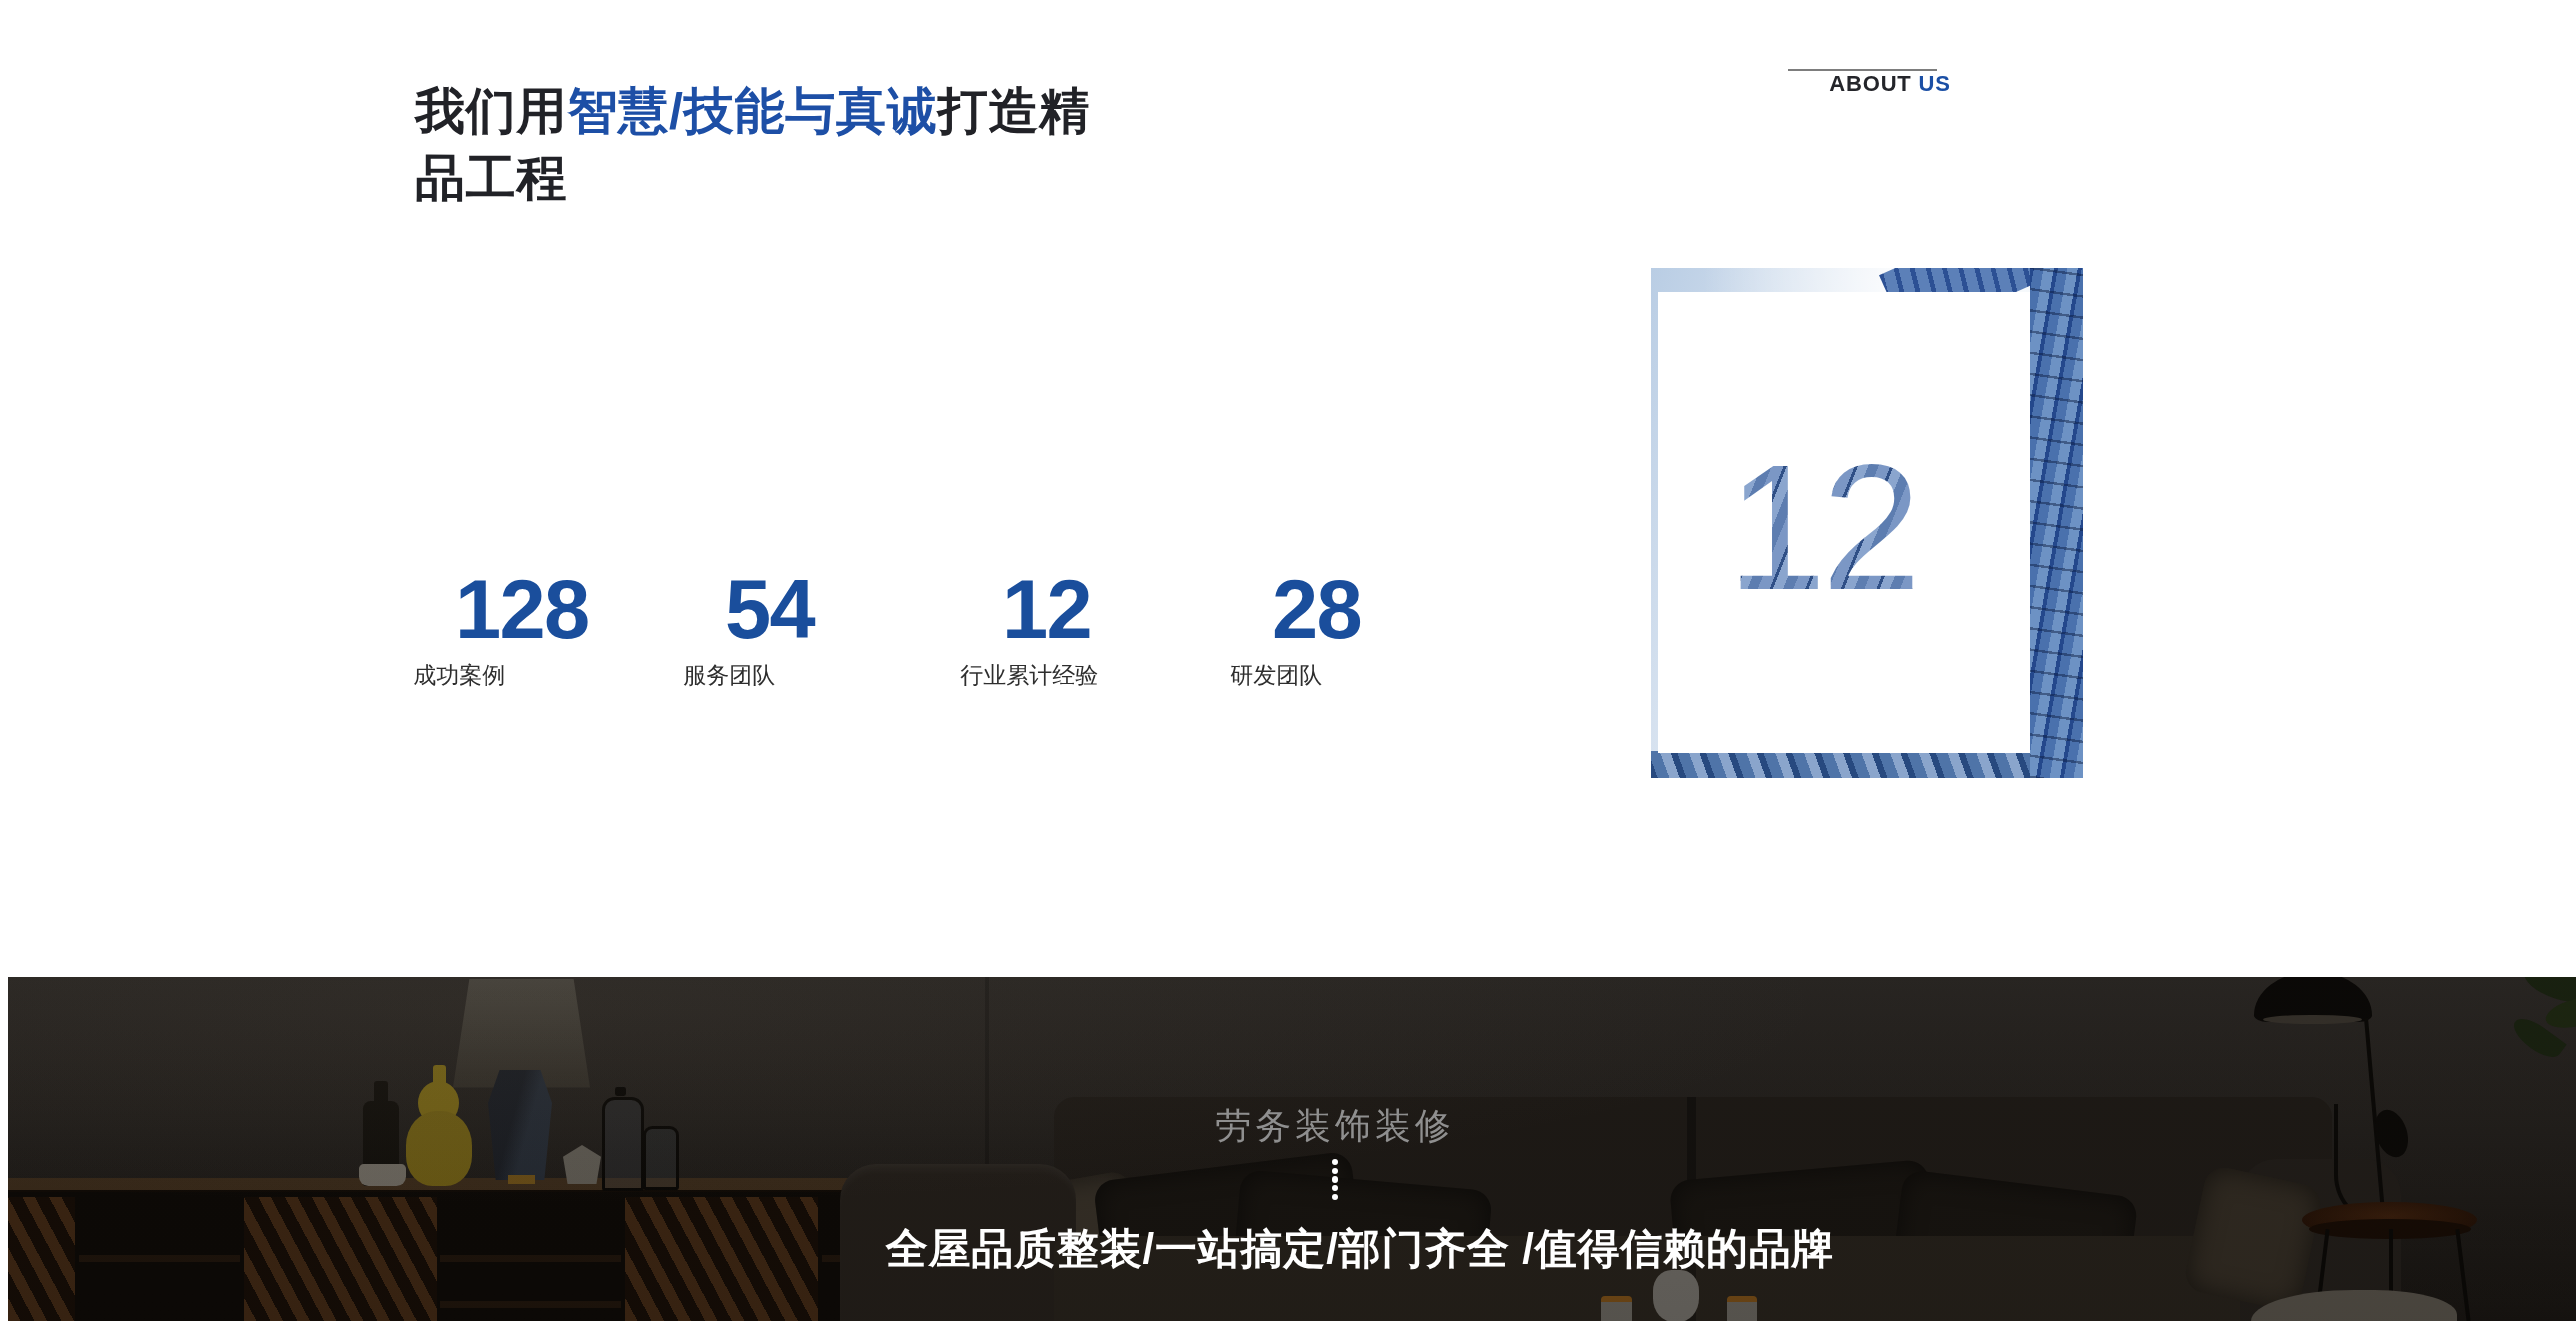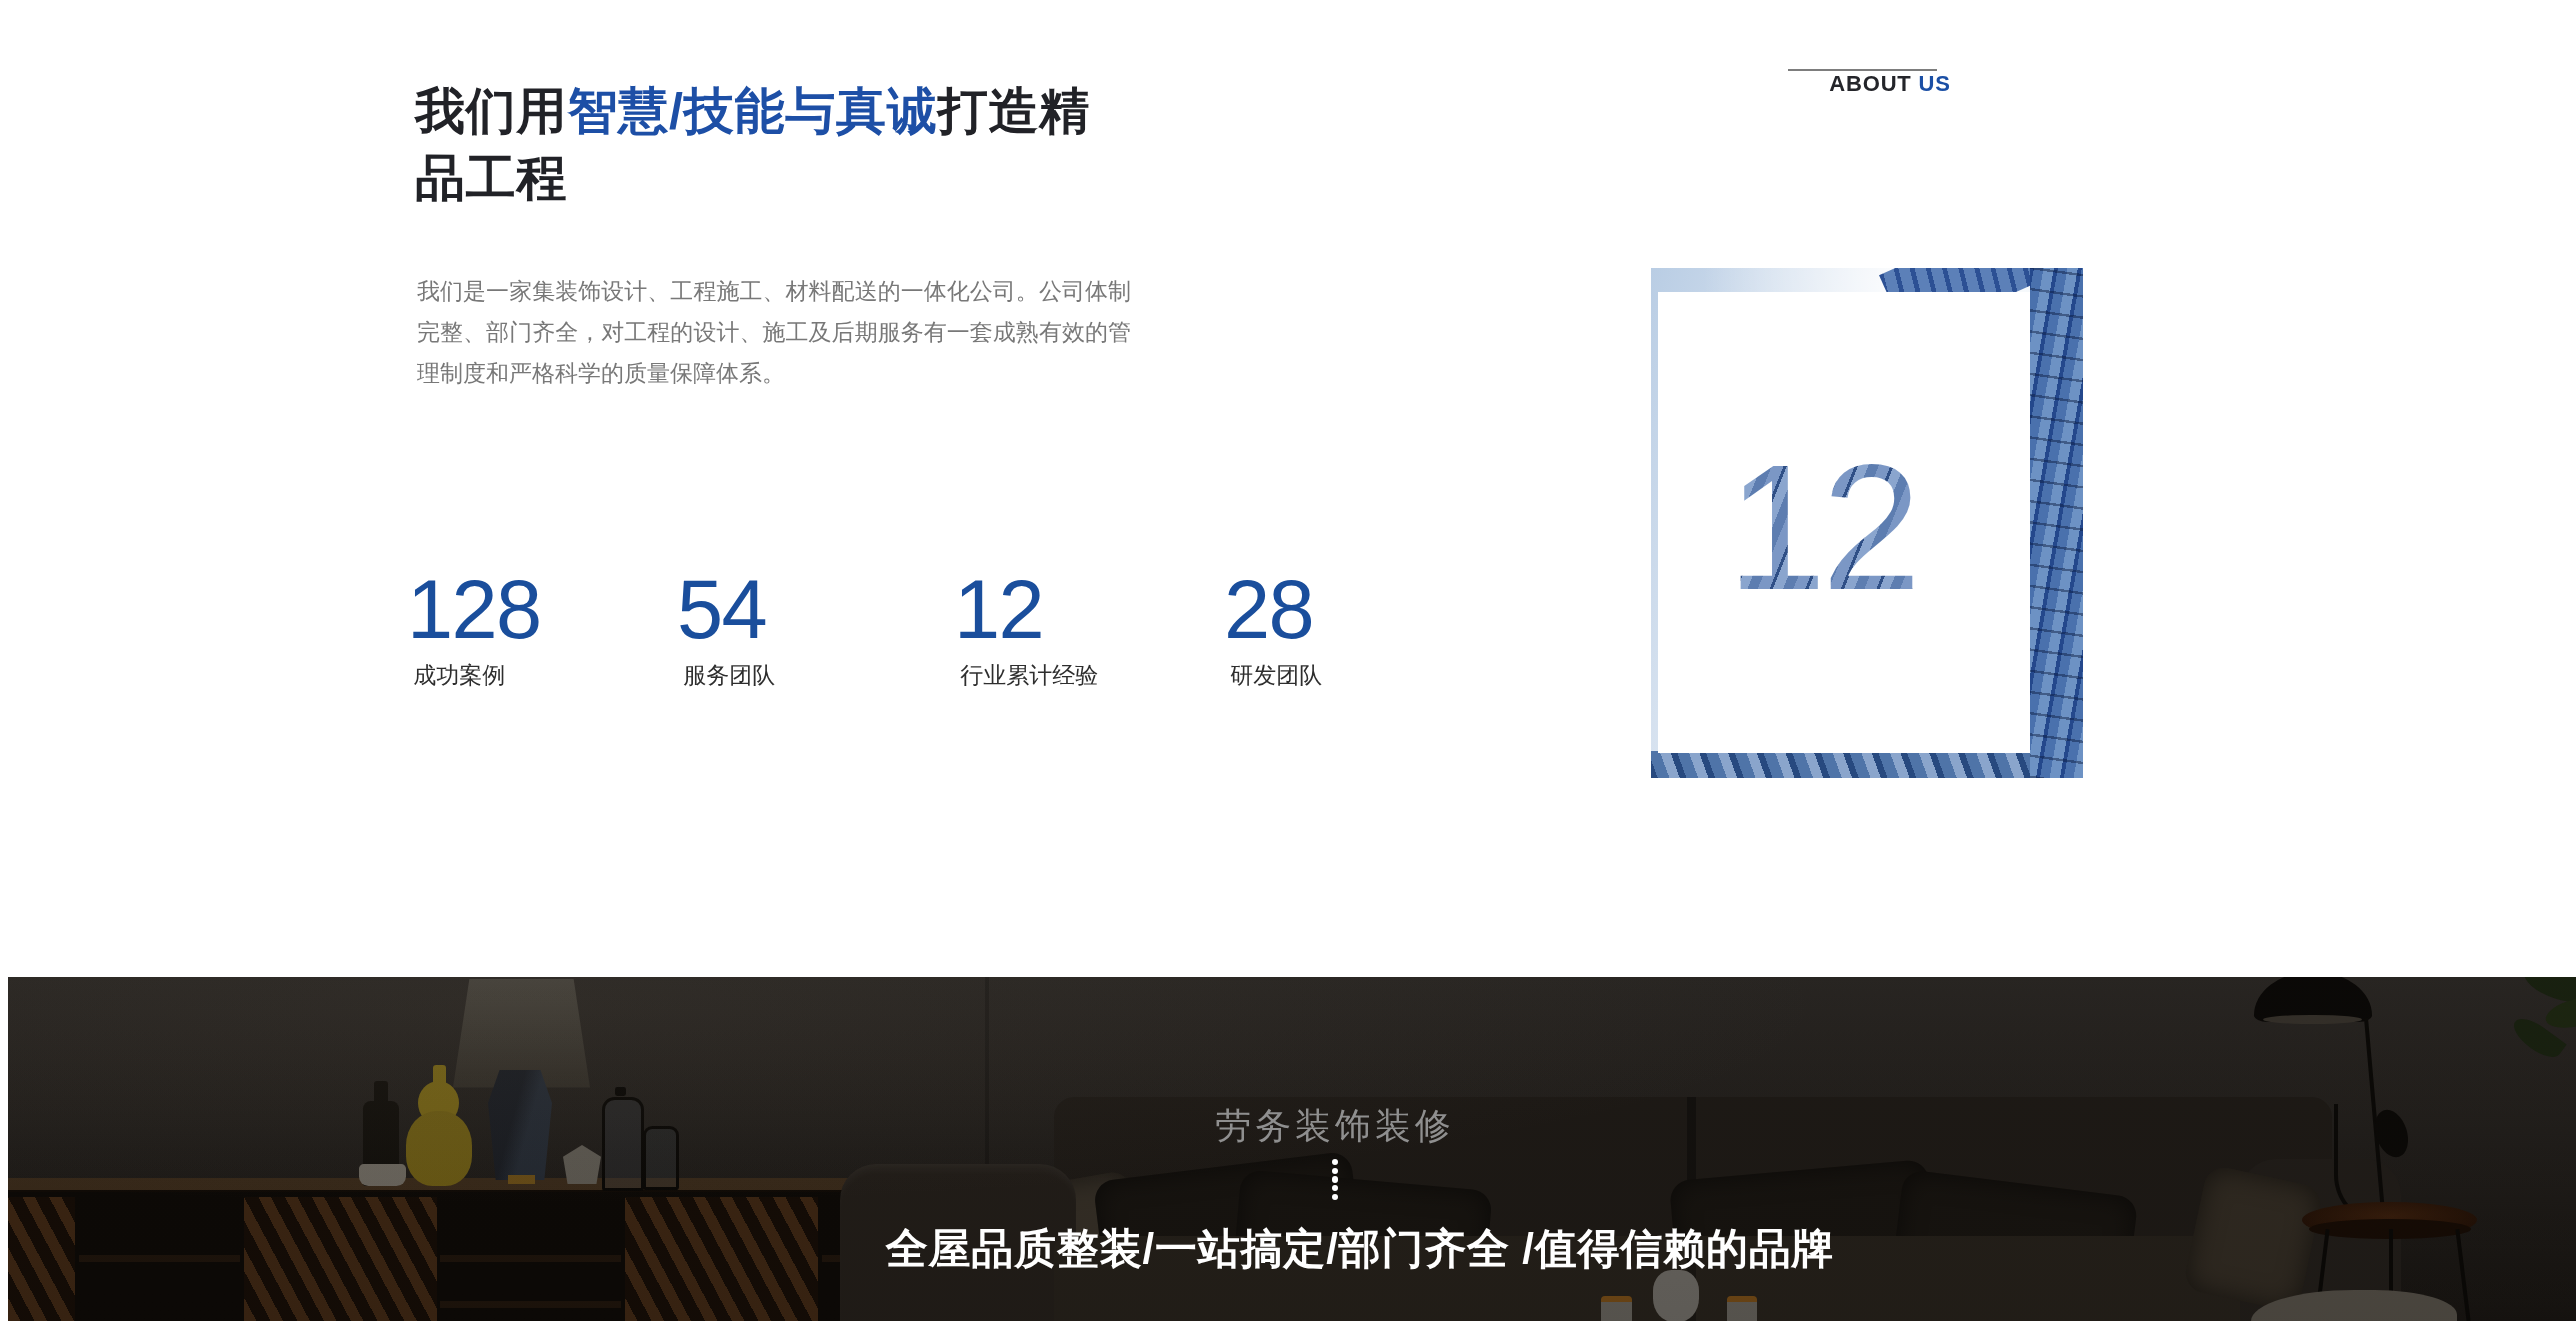--- a/index.html
+++ b/index.html
@@ -9,21 +9,21 @@
 
   
   .about{position:absolute;left:0;top:0;width:2576px;height:977px;background:#ffffff;}
   .about-heading{position:absolute;left:415px;top:44px;width:712px;
         font-size:50px;line-height:67px;font-weight:700;color:#212227;letter-spacing:0.8px;}
   .about-heading .hl{color:#1d4fa6;text-align:right;}
   .about-desc{position:absolute;left:417px;top:248px;width:714px;
         font-size:23px;line-height:41px;color:#787878;text-align:justify;}
 
   .stat{position:absolute;top:568px;}
-  .stat-value{font-size:83px;line-height:83px;font-weight:400;color:#1a4e9c;letter-spacing:-1.6px;}
+  .stat-value{font-size:83px;line-height:83px;font-weight:700;color:#1a4e9c;letter-spacing:-1.6px;margin-left:48px;}
   .stat-label{margin:12.6px 0 0 6.3px;font-size:23px;line-height:23px;color:#2e2e2e;}
   .stat-1{left:407px;} .stat-2{left:677px;} .stat-3{left:954px;} .stat-4{left:1224px;}
 
   .about-label{position:absolute;left:1731px;top:69px;width:318px;height:31px;
         display:flex;align-items:center;flex-direction:column;}
   .about-label .rule{width:149px;height:2.4px;background:#7d7d7d;margin-right:56px;}
   .about-label .txt{font-size:22px;font-weight:700;letter-spacing:0.8px;color:#24252a;white-space:nowrap;}
   .about-label .txt .us{color:#1b4fa5;}
 
   
@@ -138,21 +138,20 @@
 </style>
 </head>
 <body>
 
 <div class="page">
 
   <section class="about">
 
     <h1 class="about-heading"><span>我们用</span><span class="hl">智慧/技能与真诚</span><span>打造精品工程</span></h1>
 
-    <p class="about-desc">我们是一家集装饰设计、工程施工、材料配送的一体化公司。公司体制完整、部门齐全，对工程的设计、施工及后期服务有一套成熟有效的管理制度和严格科学的质量保障体系。</p>
 
     <div class="stat stat-1">
       <div class="stat-value">128</div>
       <div class="stat-label">成功案例</div>
     </div>
     <div class="stat stat-2">
       <div class="stat-value">54</div>
       <div class="stat-label">服务团队</div>
     </div>
     <div class="stat stat-3">

